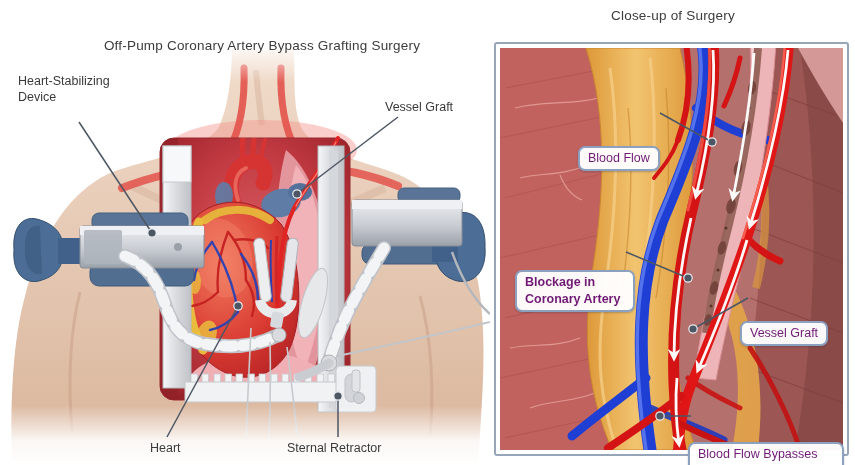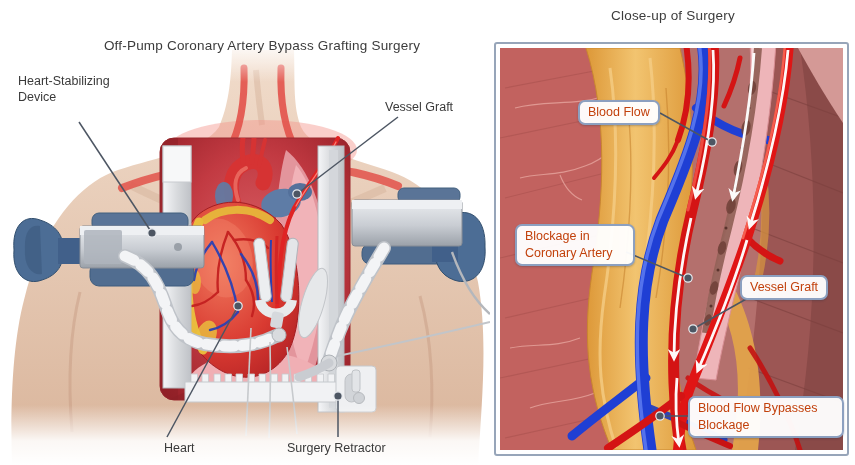--- a/index.html
+++ b/index.html
@@ -13,38 +13,38 @@
     position:absolute;top:8px;font-size:13.5px;color:#3c3c3c;
     text-align:center;letter-spacing:.2px;z-index:7;
   }
   #left-title{left:20px;width:484px;margin-top:30px;}
   #right-title{left:497px;width:352px;}
   .plain-label{
     position:absolute;font-size:12.5px;color:#3a3a3a;line-height:1.3;z-index:7;
   }
   #lbl-hsd{left:18px;top:73px;width:122px;}
   #lbl-vg-left{left:385px;top:99px;white-space:nowrap;}
-  #lbl-heart{left:164px;top:440px;}
+  #lbl-heart{left:150px;top:440px;}
   #lbl-sternal{left:287px;top:440px;white-space:nowrap;}
   #closeup-frame{
     position:absolute;left:494px;top:42px;width:355px;height:414px;
     box-sizing:border-box;border:2px solid #97a5b9;border-radius:3px;
     padding:4px;background:#ffffff;z-index:1;
   }
   #closeup-frame svg{display:block;}
   #overlay{position:absolute;left:0;top:0;z-index:5;pointer-events:none;}
   #surgery-wrap{position:absolute;left:0;top:0;z-index:2;}
   .callout{
     position:absolute;background:rgba(255,255,255,.96);
     border:2px solid #8ca0c0;border-radius:7px;
-    padding:2px 8px;font-size:12.5px;color:#c2410c;line-height:1.35;
-    box-shadow:0 1px 2px rgba(40,50,70,.3);z-index:6;
+    padding:2px 8px;font-size:12.5px;color:#701a75;line-height:1.35;
+    box-shadow:0 1px 2px rgba(40,50,70,.3);z-index:6;margin-top:46px;
   }
   #co-bloodflow{left:578px;top:100px;white-space:nowrap;}
-  #co-blockage{left:515px;top:224px;width:100px;}
+  #co-blockage{left:515px;top:224px;width:100px;font-weight:bold;}
   #co-vg{left:740px;top:275px;white-space:nowrap;}
   #co-bypass{left:688px;top:396px;width:136px;}
 </style>
 </head>
 <body>
 
 <div id="left-title" class="panel-title">Off-Pump Coronary Artery Bypass Grafting Surgery</div>
 
 <div id="surgery-wrap">
 <svg width="490" height="465" viewBox="0 0 490 465" xmlns="http://www.w3.org/2000/svg">
@@ -221,21 +221,21 @@
   </g>
 
   <rect x="0" y="40" width="490" height="42" fill="url(#fadeTop)"></rect>
   <rect x="0" y="405" width="490" height="60" fill="url(#fadeBottom)"></rect>
 </svg>
 </div>
 
 <div id="lbl-hsd" class="plain-label">Heart-Stabilizing Device</div>
 <div id="lbl-vg-left" class="plain-label">Vessel Graft</div>
 <div id="lbl-heart" class="plain-label">Heart</div>
-<div id="lbl-sternal" class="plain-label">Surgery Retractor</div>
+<div id="lbl-sternal" class="plain-label">Sternal Retractor</div>
 
 <div id="right-title" class="panel-title">Close-up of Surgery</div>
 
 <div id="closeup-frame">
 <svg width="343" height="402" viewBox="0 0 343 402" xmlns="http://www.w3.org/2000/svg">
   <defs>
     <linearGradient id="yellowGrad" x1="0" y1="0" x2="1" y2="0">
       <stop offset="0" stop-color="#dd9838"></stop>
           <stop offset="0.45" stop-color="#f2c470"></stop>
           <stop offset="1" stop-color="#dd9838"></stop>

